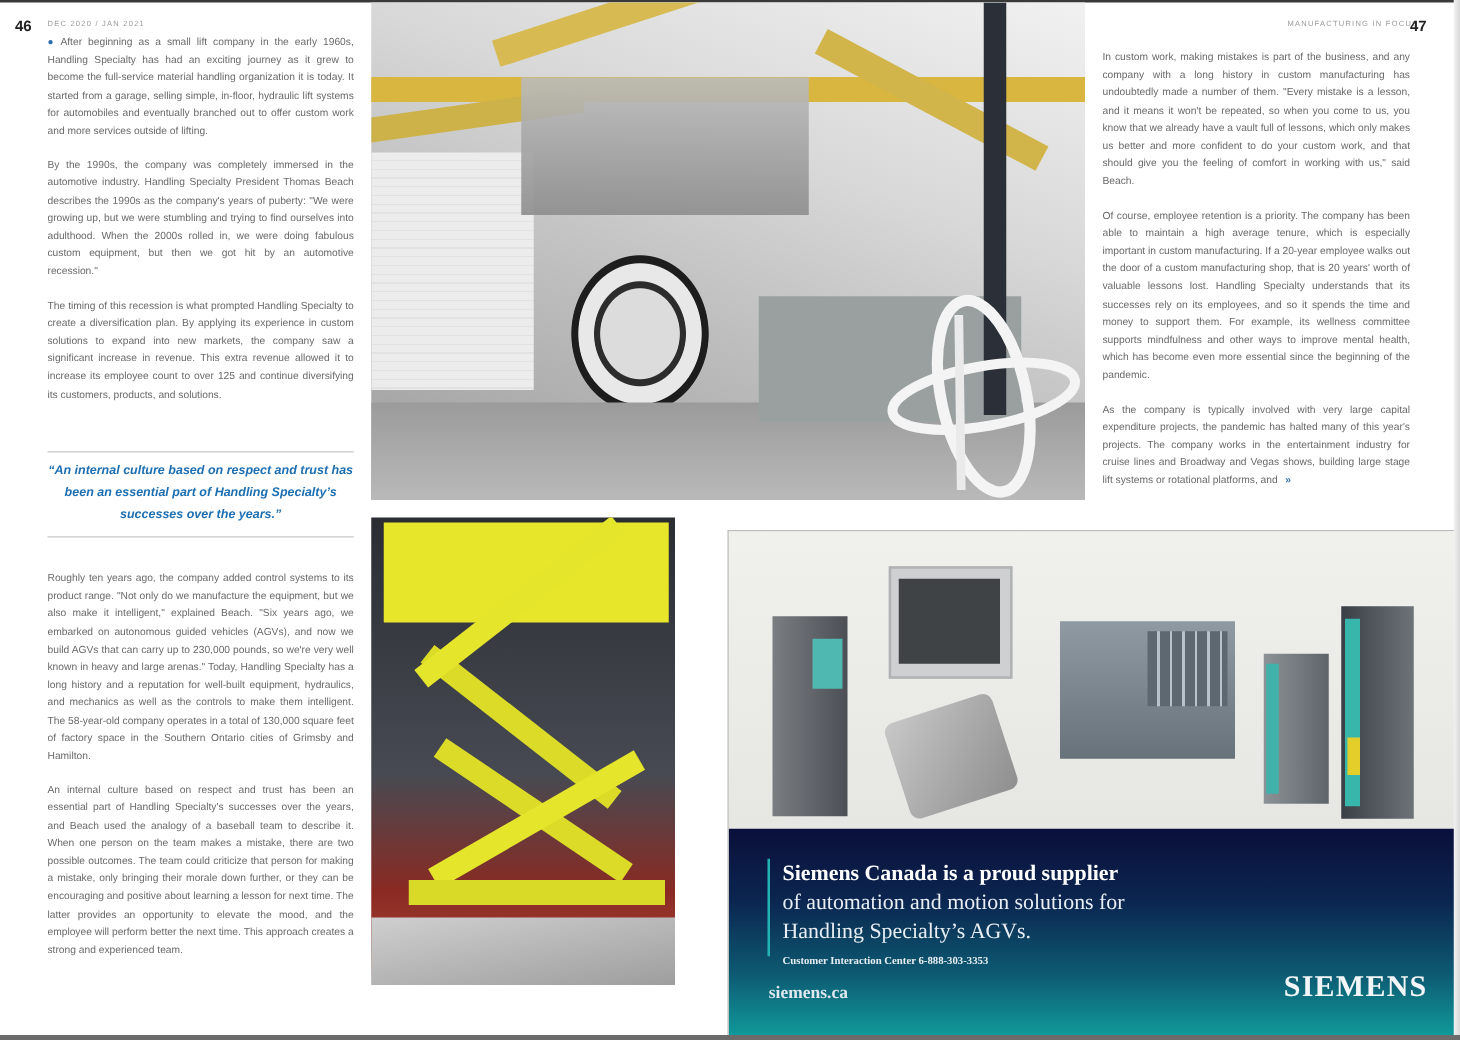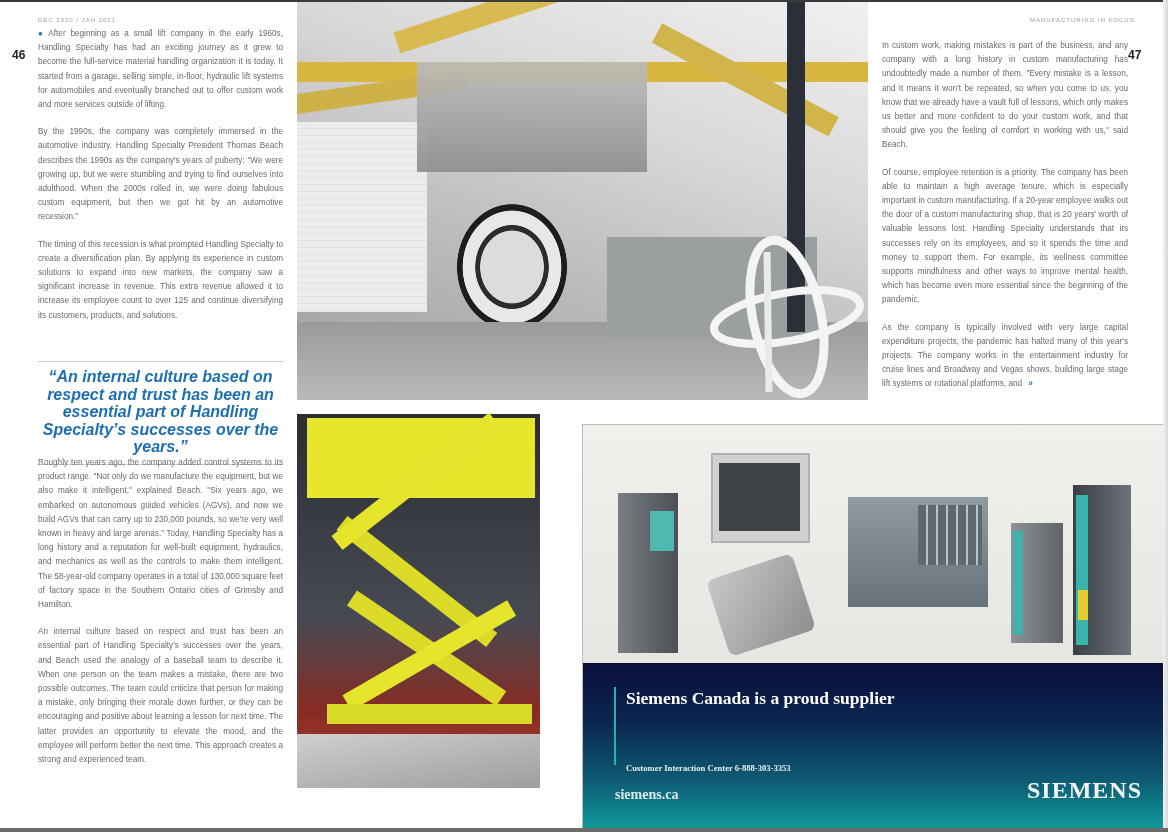--- a/index.html
+++ b/index.html
@@ -7,42 +7,42 @@
     width:1168px; height:832px; overflow:hidden; position:relative;
     background:#ffffff;
     font-family:"Liberation Sans", sans-serif;
   }
   .spread { position:absolute; left:0; top:0; width:1168px; height:832px; background:#fff; }
   .topline { position:absolute; left:0; top:0; width:1168px; height:2px; background:#3a3a3a; }
   .bottombar { position:absolute; left:0; bottom:0; width:1168px; height:4px; background:#6b6b6b; }
   .rightedge { position:absolute; right:0; top:0; width:5px; height:832px; background:linear-gradient(to right,#f2f2f2,#d8d8d8); }
 
   
-  .folio { position:absolute; top:14px; font-weight:bold; font-size:12px; color:#222;margin-top:34px; }
+  .folio { position:absolute; top:14px; font-weight:bold; font-size:12px; color:#222; }
   .folio.left { left:12px; }
   .folio.right { left:1128px; }
   .running { position:absolute; top:17px; font-size:6px; letter-spacing:1px; color:#9a9a9a; text-transform:uppercase; }
   .running.left { left:38px; }
   .running.right { left:1030px; }
 
   
   .col { position:absolute; font-size:8.2px; line-height:14.2px; color:#6a6a6a; text-align:justify; }
   .col p { margin:0 0 13px 0; }
   .col.left { left:38px; width:245px; }
   .col.right { left:882px; width:246px; }
   .bullet { color:#2f6fae; font-size:8px; margin-right:3px; }
   .cont-arrow { color:#2f6fae; font-weight:bold; margin-left:6px; }
 
   
   .pullquote {
     position:absolute; left:38px; top:361px; width:245px;
     border-top:1px solid #c9c9c9; border-bottom:1px solid #c9c9c9;
     padding:6px 0 8px 0;
     text-align:center; color:#1d6fb2; font-weight:bold; font-style:italic;
-    font-size:16px; line-height:17.5px;
+    font-size:10px; line-height:17.5px;
   }
 
   
   .photo { position:absolute; overflow:hidden; }
   .photo-main {
     left:297px; top:2px; width:571px; height:398px;
     background:
       radial-gradient(ellipse 70px 80px at 215px 265px, #dcdcdc 0 45%, #2c2c2c 46% 52%, #e8e8e8 53% 70%, #1d1d1d 71% 78%, transparent 79%),
       linear-gradient(180deg, transparent 0 60px, #d9b640 60px 80px, transparent 80px),
       linear-gradient(200deg, #f1f1f1 0%, #d8d8d8 35%, #bfbfbf 60%, #9c9c9c 100%);
@@ -173,20 +173,24 @@
           <div class="teal"></div>
         </div>
       <div class="prod p-drive3">
           <div class="teal"></div>
           <div class="warn"></div>
         </div>
     </div>
     <div class="ad-banner">
       <div class="ad-accent"></div>
       <div class="ad-head">Siemens Canada is a proud supplier</div>
+      <div class="ad-sub">
+        <div>of automation and motion solutions for</div>
+        <div>Handling Specialty’s AGVs.</div>
+      </div>
       <div class="ad-contact">Customer Interaction Center 6-888-303-3353</div>
       <div class="ad-url">siemens.ca</div>
       <div class="ad-logo">SIEMENS</div>
     </div>
   </div>
 
   <div class="rightedge"></div>
   <div class="bottombar"></div>
 </div>
 

